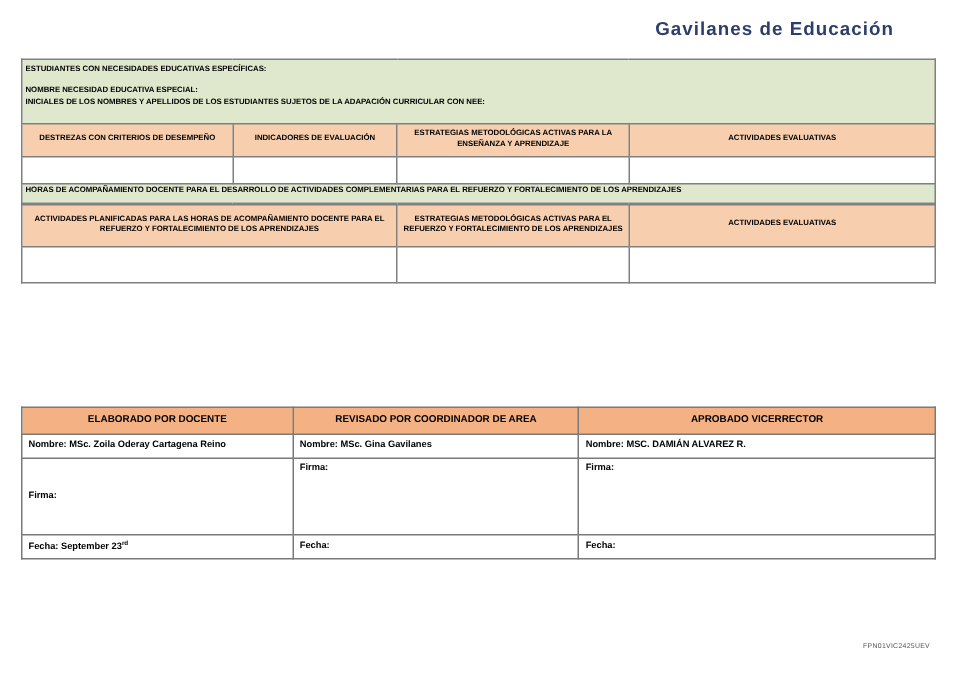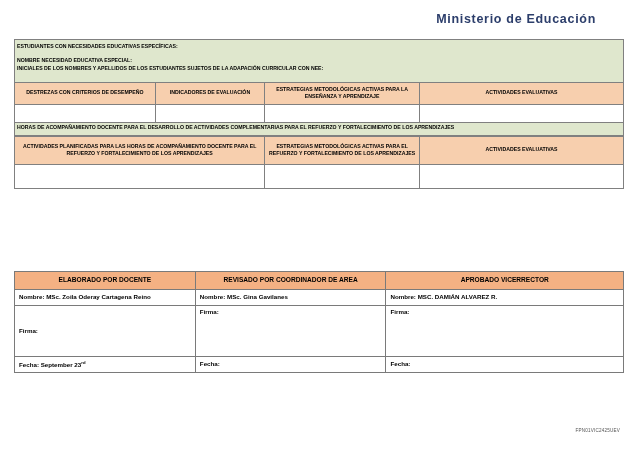--- a/index.html
+++ b/index.html
@@ -154,21 +154,21 @@
     letter-spacing: 0.2px;
     white-space: nowrap;
   }
 </style>
 </head>
 <body>
 
 <div class="page">
 
   <div class="doc-header">
-    <div class="ministry-title">Ministerio de Educación</div>
+    <div class="ministry-title">Gavilanes de Educación</div>
   </div>
 
   <div class="block-nee">
     <table class="doc-table">
       <colgroup>
         <col style="width:23.1%">
         <col style="width:18.0%">
         <col style="width:25.4%">
         <col style="width:33.5%">
       </colgroup>

